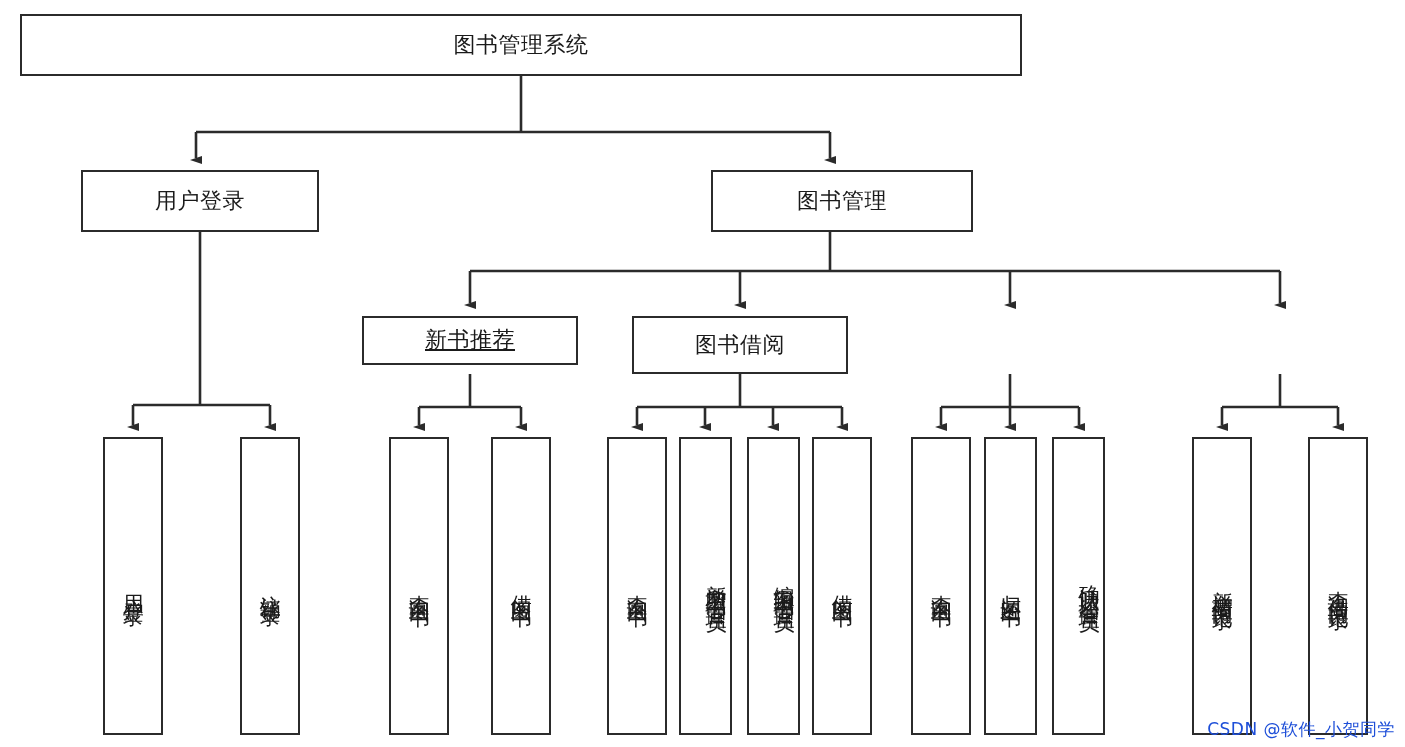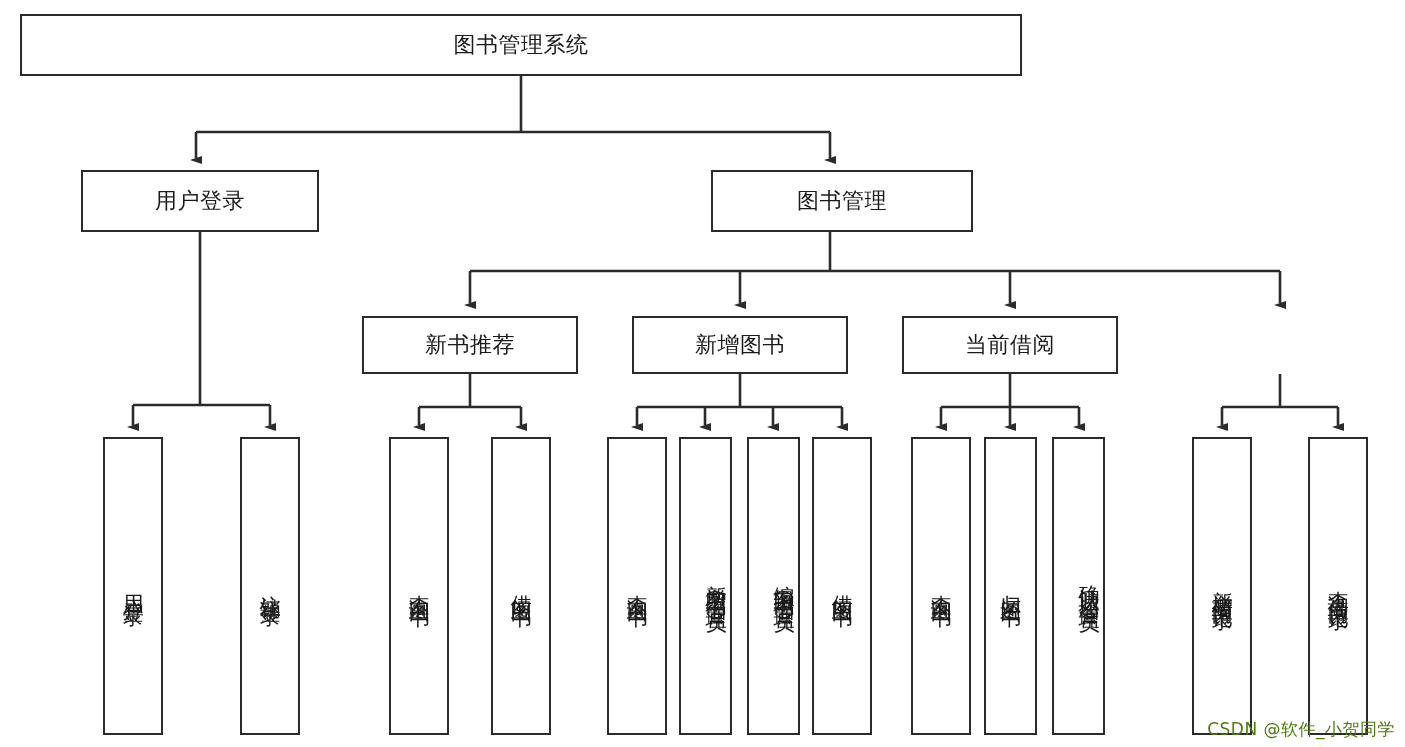--- a/index.html
+++ b/index.html
@@ -53,21 +53,21 @@
     top: 0;
     width: 1405px;
     height: 747px;
     pointer-events: none;
   }
   .watermark {
     position: absolute;
     right: 10px;
     bottom: 6px;
     font-size: 17px;
-    color: #4d7c0f;
+    color: #1d4ed8;
     white-space: nowrap;
     letter-spacing: 0.5px;
   }
 </style>
 </head>
 <body>
 
 <div id="canvas">
 
   <svg class="edges" width="1405" height="747" viewBox="0 0 1405 747">
@@ -118,23 +118,22 @@
       <path d="M 1222 407 L 1222 425" marker-end="url(#arrow)"></path>
       <path d="M 1338 407 L 1338 425" marker-end="url(#arrow)"></path>
     </g>
   </svg>
 
   <div class="node horizontal" style="left:20px; top:14px; width:1002px; height:62px;">图书管理系统</div>
 
   <div class="node horizontal" style="left:81px; top:170px; width:238px; height:62px;">用户登录</div>
   <div class="node horizontal" style="left:711px; top:170px; width:262px; height:62px;">图书管理</div>
 
-  <div class="node horizontal" style="left:362px; top:316px; width:216px; height:58px;">新书推荐</div>
-  <div class="node horizontal" style="left:632px; top:316px; width:216px; height:58px;">新增图书</div>
-  <div class="node horizontal" style="left:902px; top:316px; width:216px; height:58px;">当前借阅</div>
+  <div class="node horizontal" style="left:362px; top:316px; width:216px; height:49px;text-decoration:underline;">新书推荐</div>
+  <div class="node horizontal" style="left:632px; top:316px; width:216px; height:58px;">图书借阅</div>
 
   <div class="node vertical mid-text" style="left:103px; top:437px; width:60px; height:298px;">用户登录</div>
   <div class="node vertical mid-text" style="left:240px; top:437px; width:60px; height:298px;">注销登录</div>
 
   <div class="node vertical mid-text" style="left:389px; top:437px; width:60px; height:298px;">查询图书</div>
   <div class="node vertical mid-text" style="left:491px; top:437px; width:60px; height:298px;">借阅图书</div>
 
   <div class="node vertical mid-text" style="left:607px; top:437px; width:60px; height:298px;">查询图书</div>
   <div class="node vertical tall-text" style="left:679px; top:437px; width:53px; height:298px;">新增图书（管理员）</div>
   <div class="node vertical tall-text" style="left:747px; top:437px; width:53px; height:298px;">编辑图书（管理员）</div>

